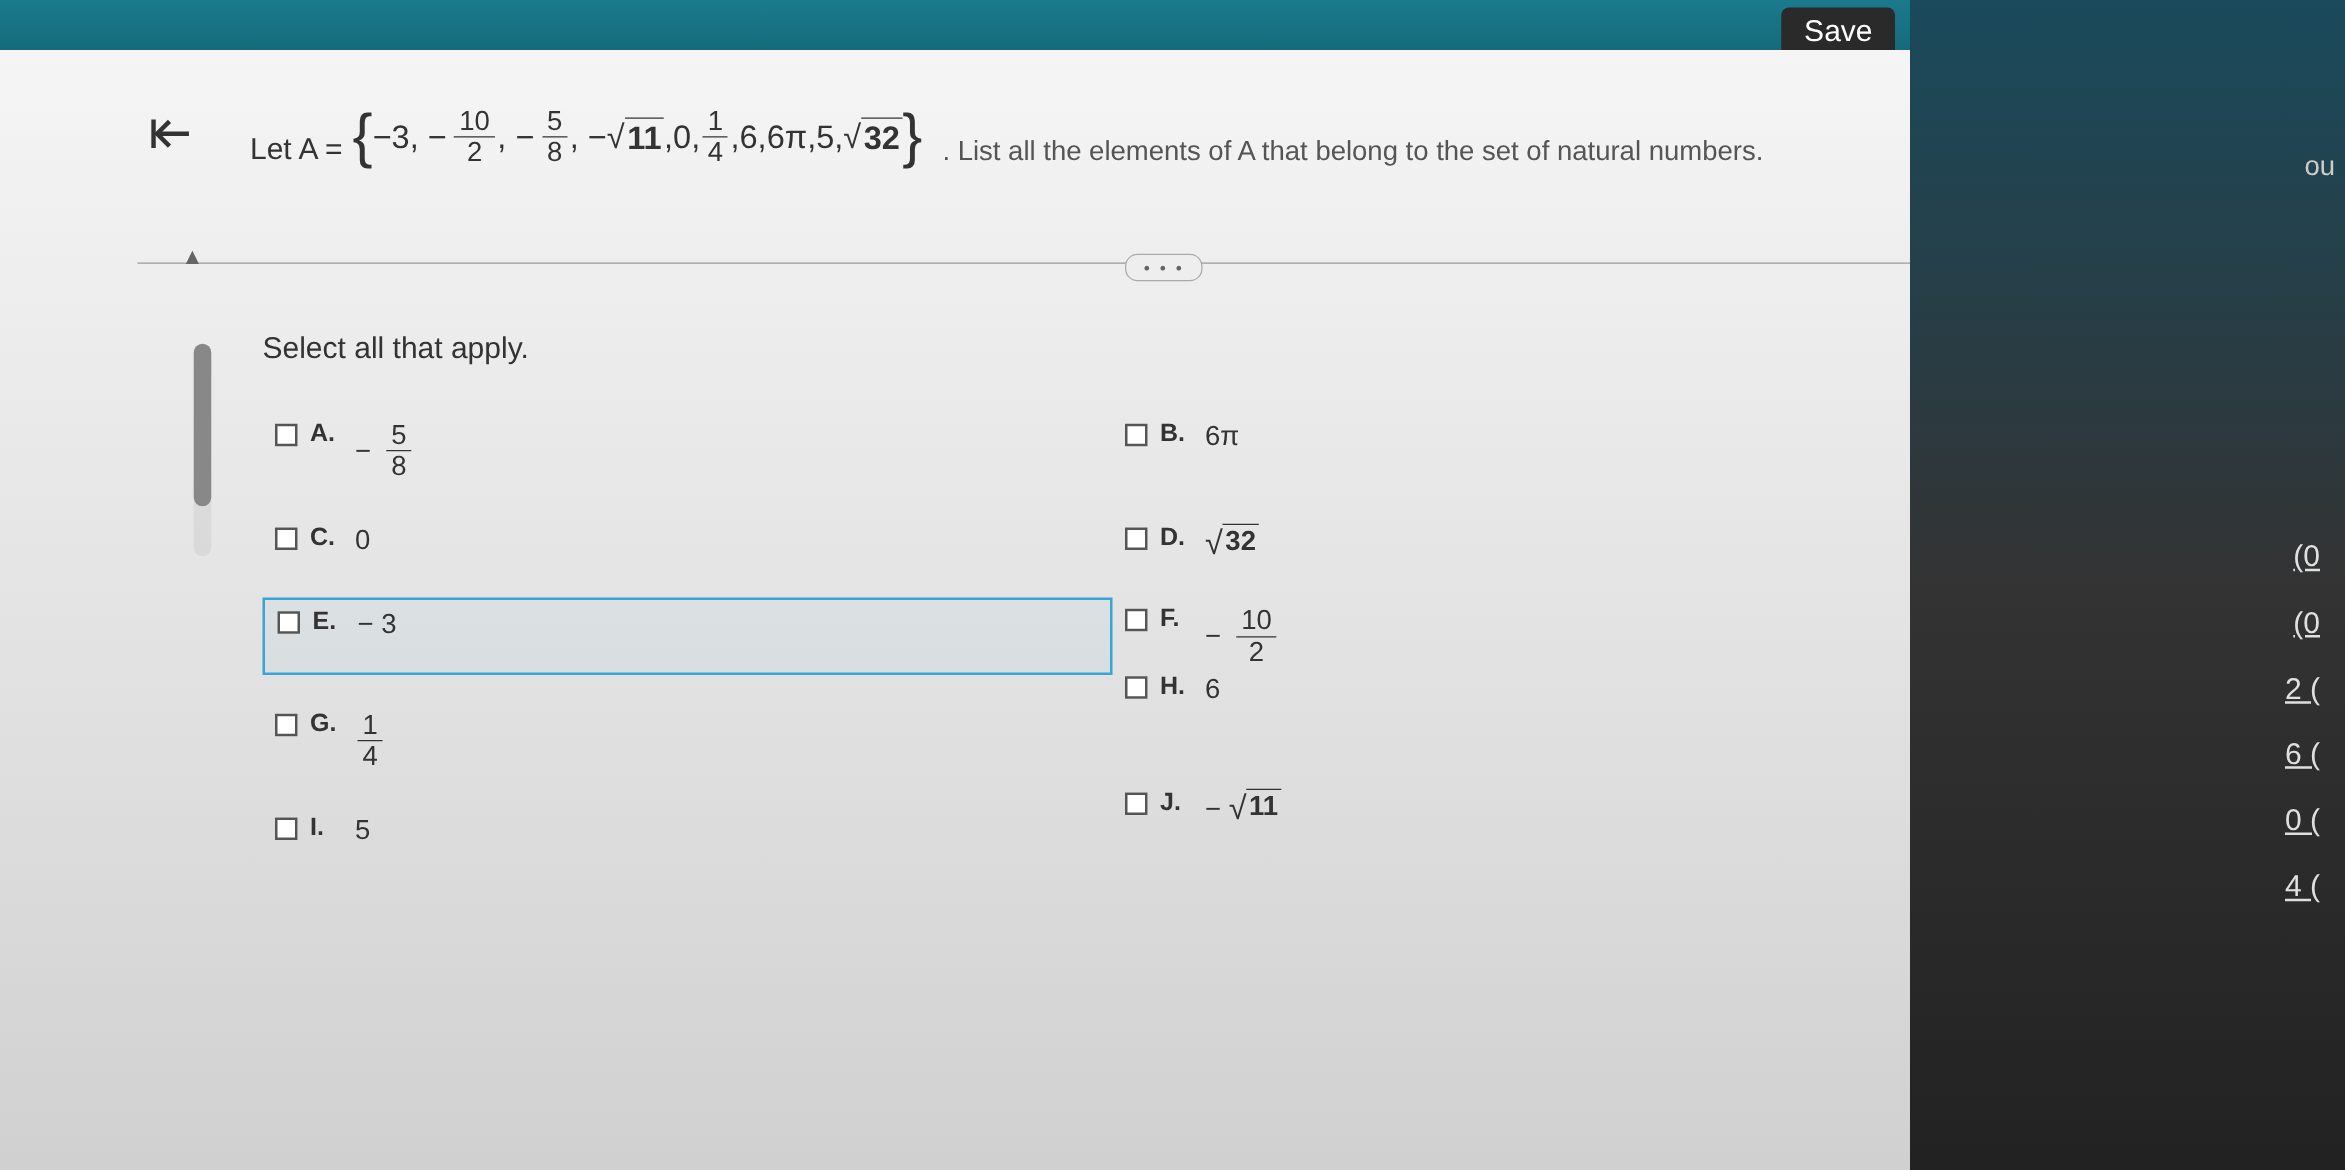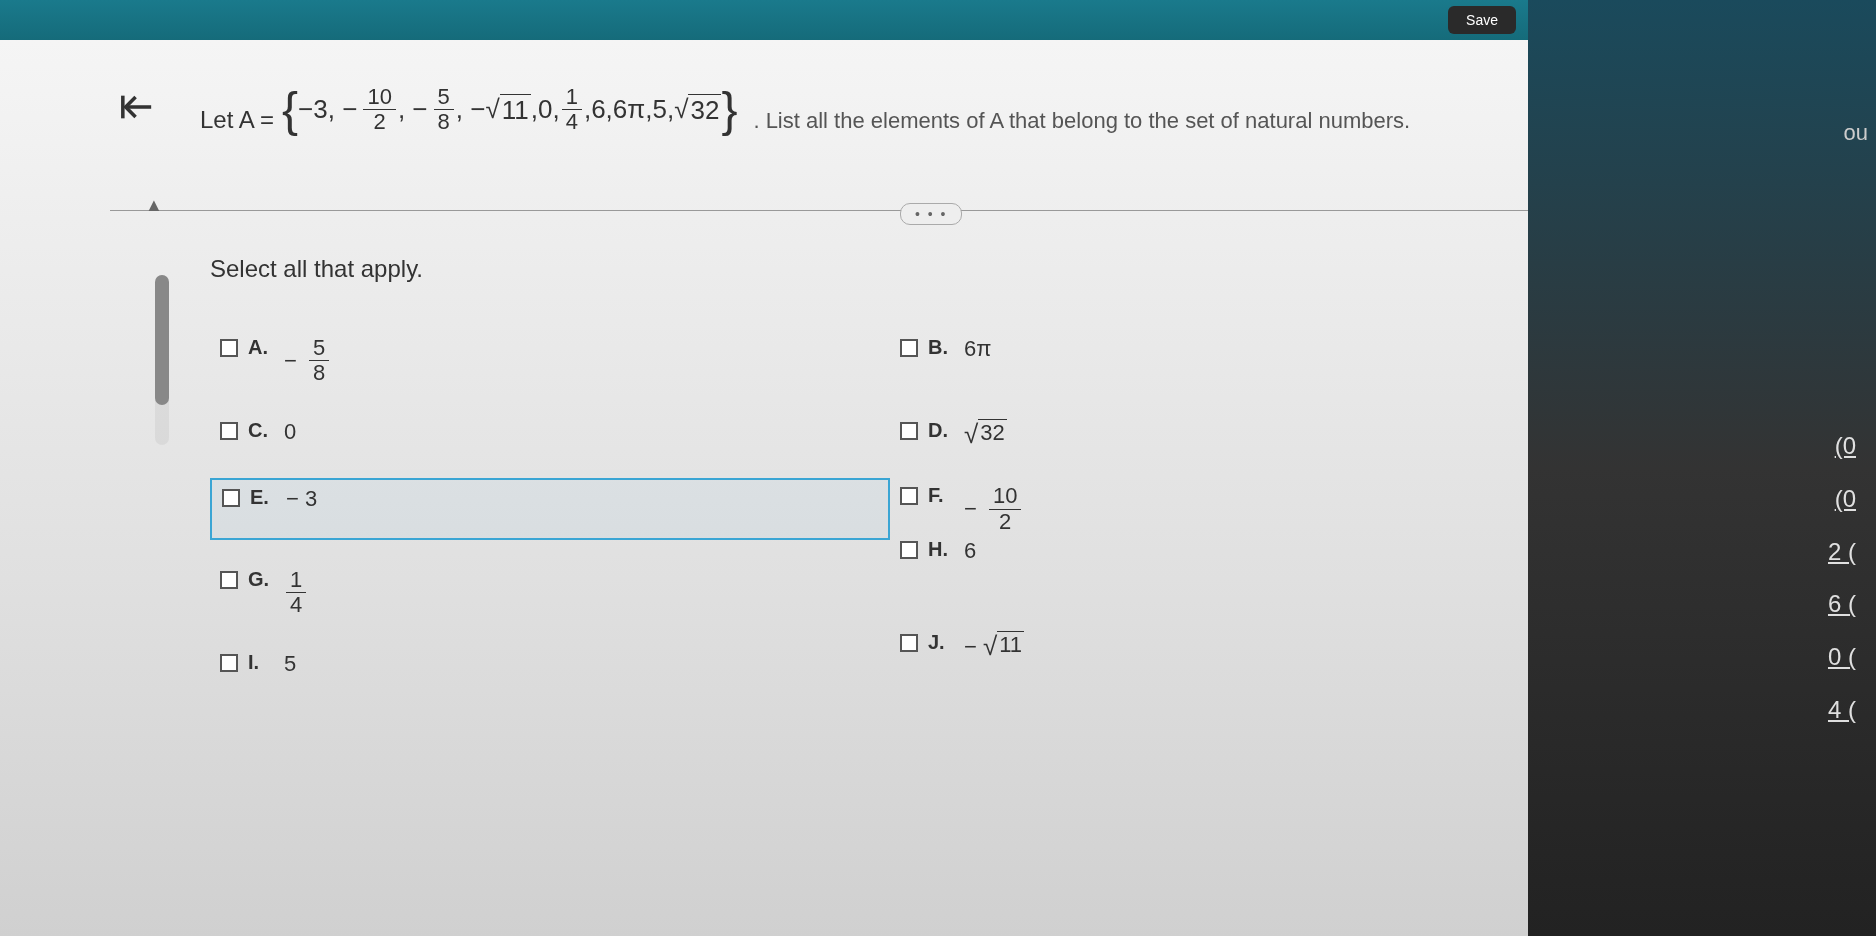--- a/index.html
+++ b/index.html
@@ -17,21 +17,21 @@
       position: relative;
     }
     .save-button {
       position: absolute;
       right: 360px;
       top: 6px;
       background: #2a2a2a;
       color: white;
       padding: 6px 18px;
       border-radius: 6px;
-      font-size: 14px;
+      font-size: 24px;
       cursor: pointer;
       border: none;
     }
     .content-area {
       background: linear-gradient(to bottom, #f5f5f5, #e0e0e0 60%, #d0d0d0);
       padding: 30px 30px 30px 120px;
       height: 896px;
       position: relative;
     }
     .back-icon {
@@ -68,21 +68,21 @@
       align-items: center;
       vertical-align: middle;
       margin: 0 2px;
       font-size: 22px;
       line-height: 1.1;
     }
     .frac-num { border-bottom: 1.5px solid #333; padding: 0 4px; }
     .frac-den { padding: 0 4px; }
     .sqrt { position: relative; display: inline-flex; align-items: flex-start; }
     .sqrt-sym { font-size: 26px; }
-    .sqrt-arg { border-top: 1.5px solid #333; padding: 0 2px; }
+    .sqrt-arg { border-top: 1.5px solid #333; padding: 0 2px; font-weight: bold; }
     .question-tail {
       font-size: 22px;
       color: #555;
       margin-left: 8px;
     }
     .divider-line {
       position: absolute;
       left: 110px;
       top: 170px;
       right: 340px;
@@ -124,21 +124,21 @@
       top: 235px;
       width: 14px;
       height: 130px;
       background: #888;
       border-radius: 7px;
       cursor: pointer;
     }
     .instructions {
       position: absolute;
       left: 210px;
-      top: 215px;
+      top: 225px;
       font-size: 24px;
       color: #333;
     }
     .options-container {
       position: absolute;
       left: 210px;
       top: 290px;
       width: 1100px;
     }
     .option-row {

